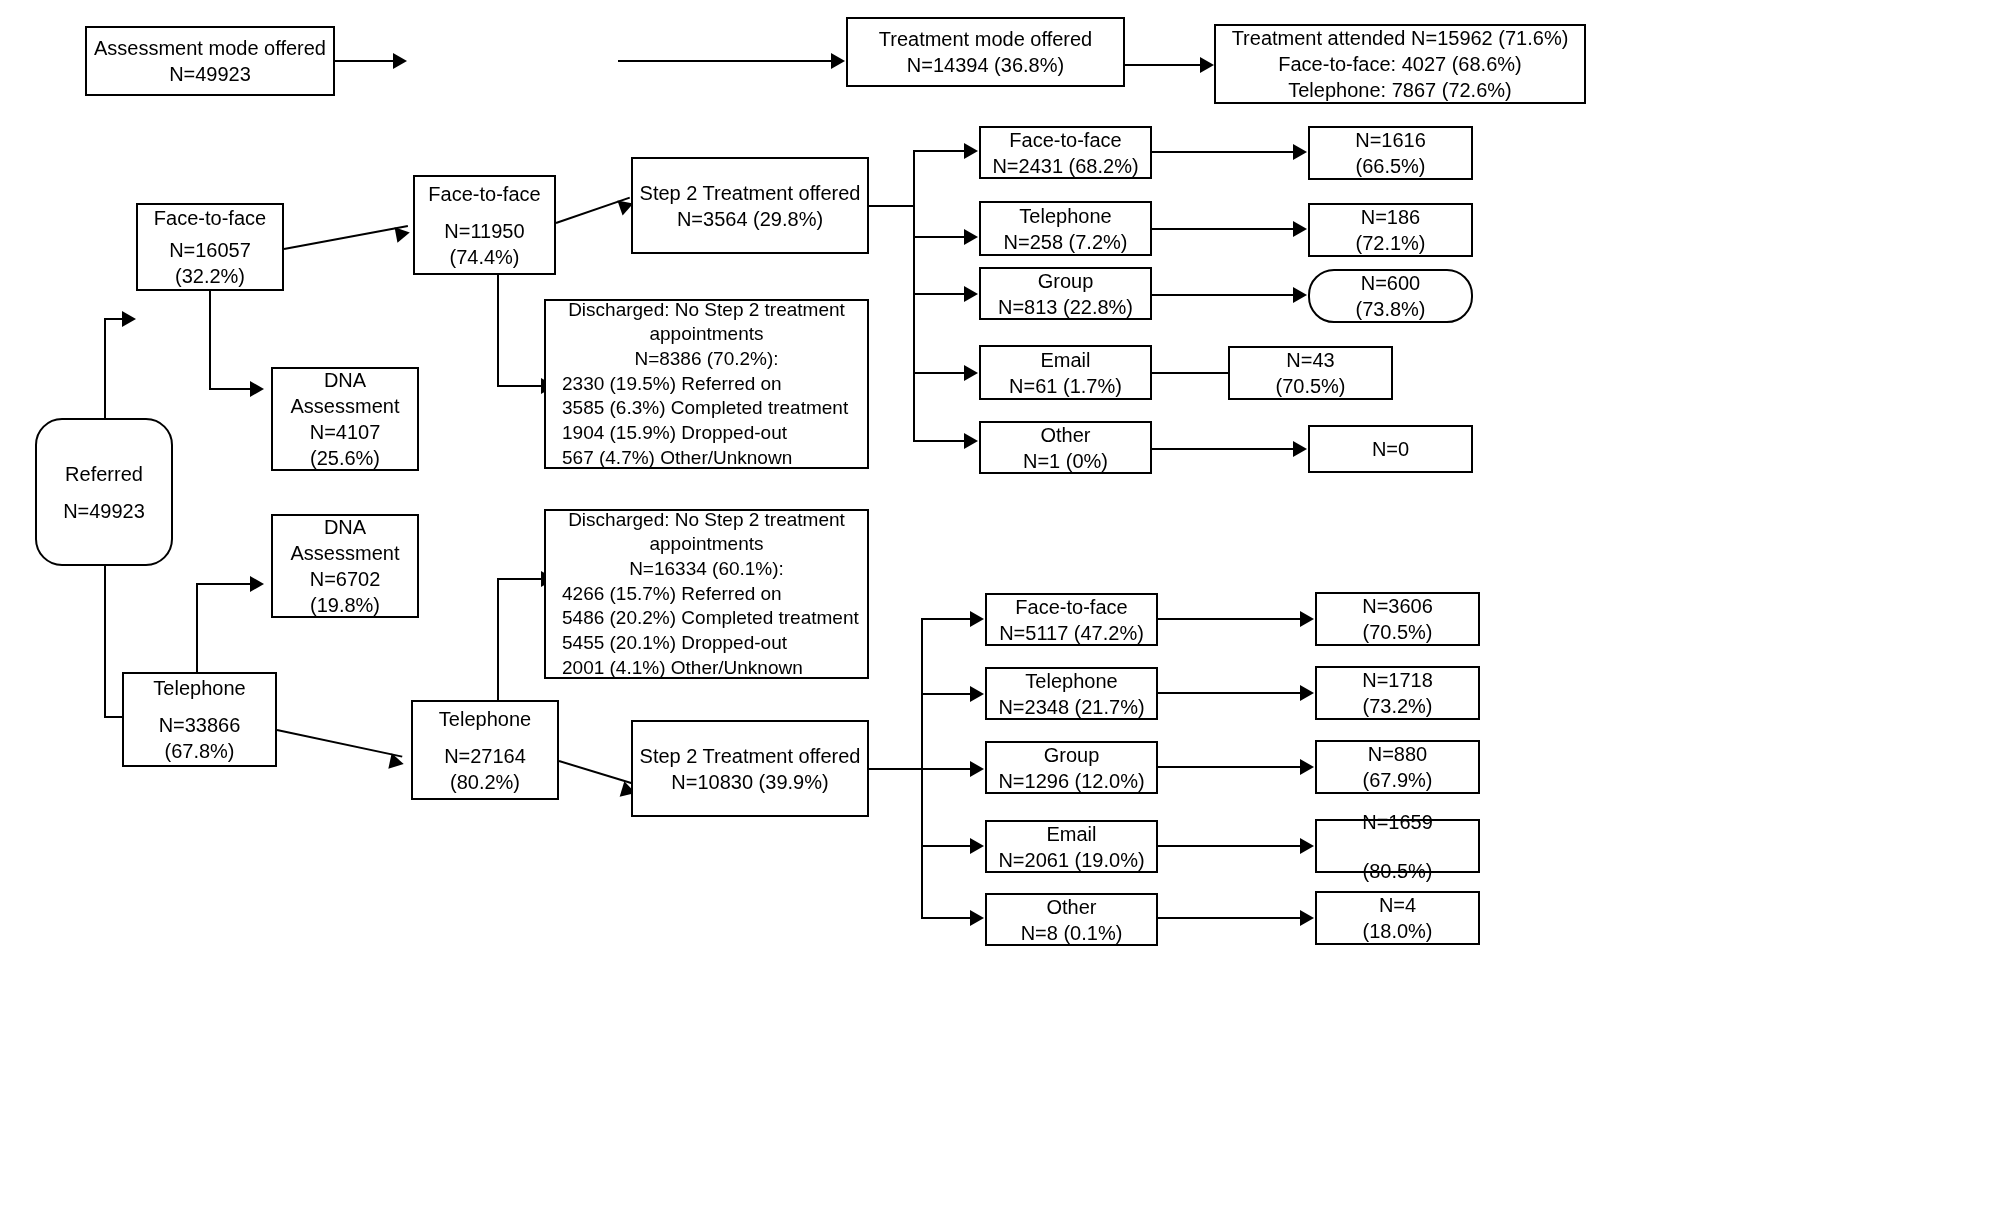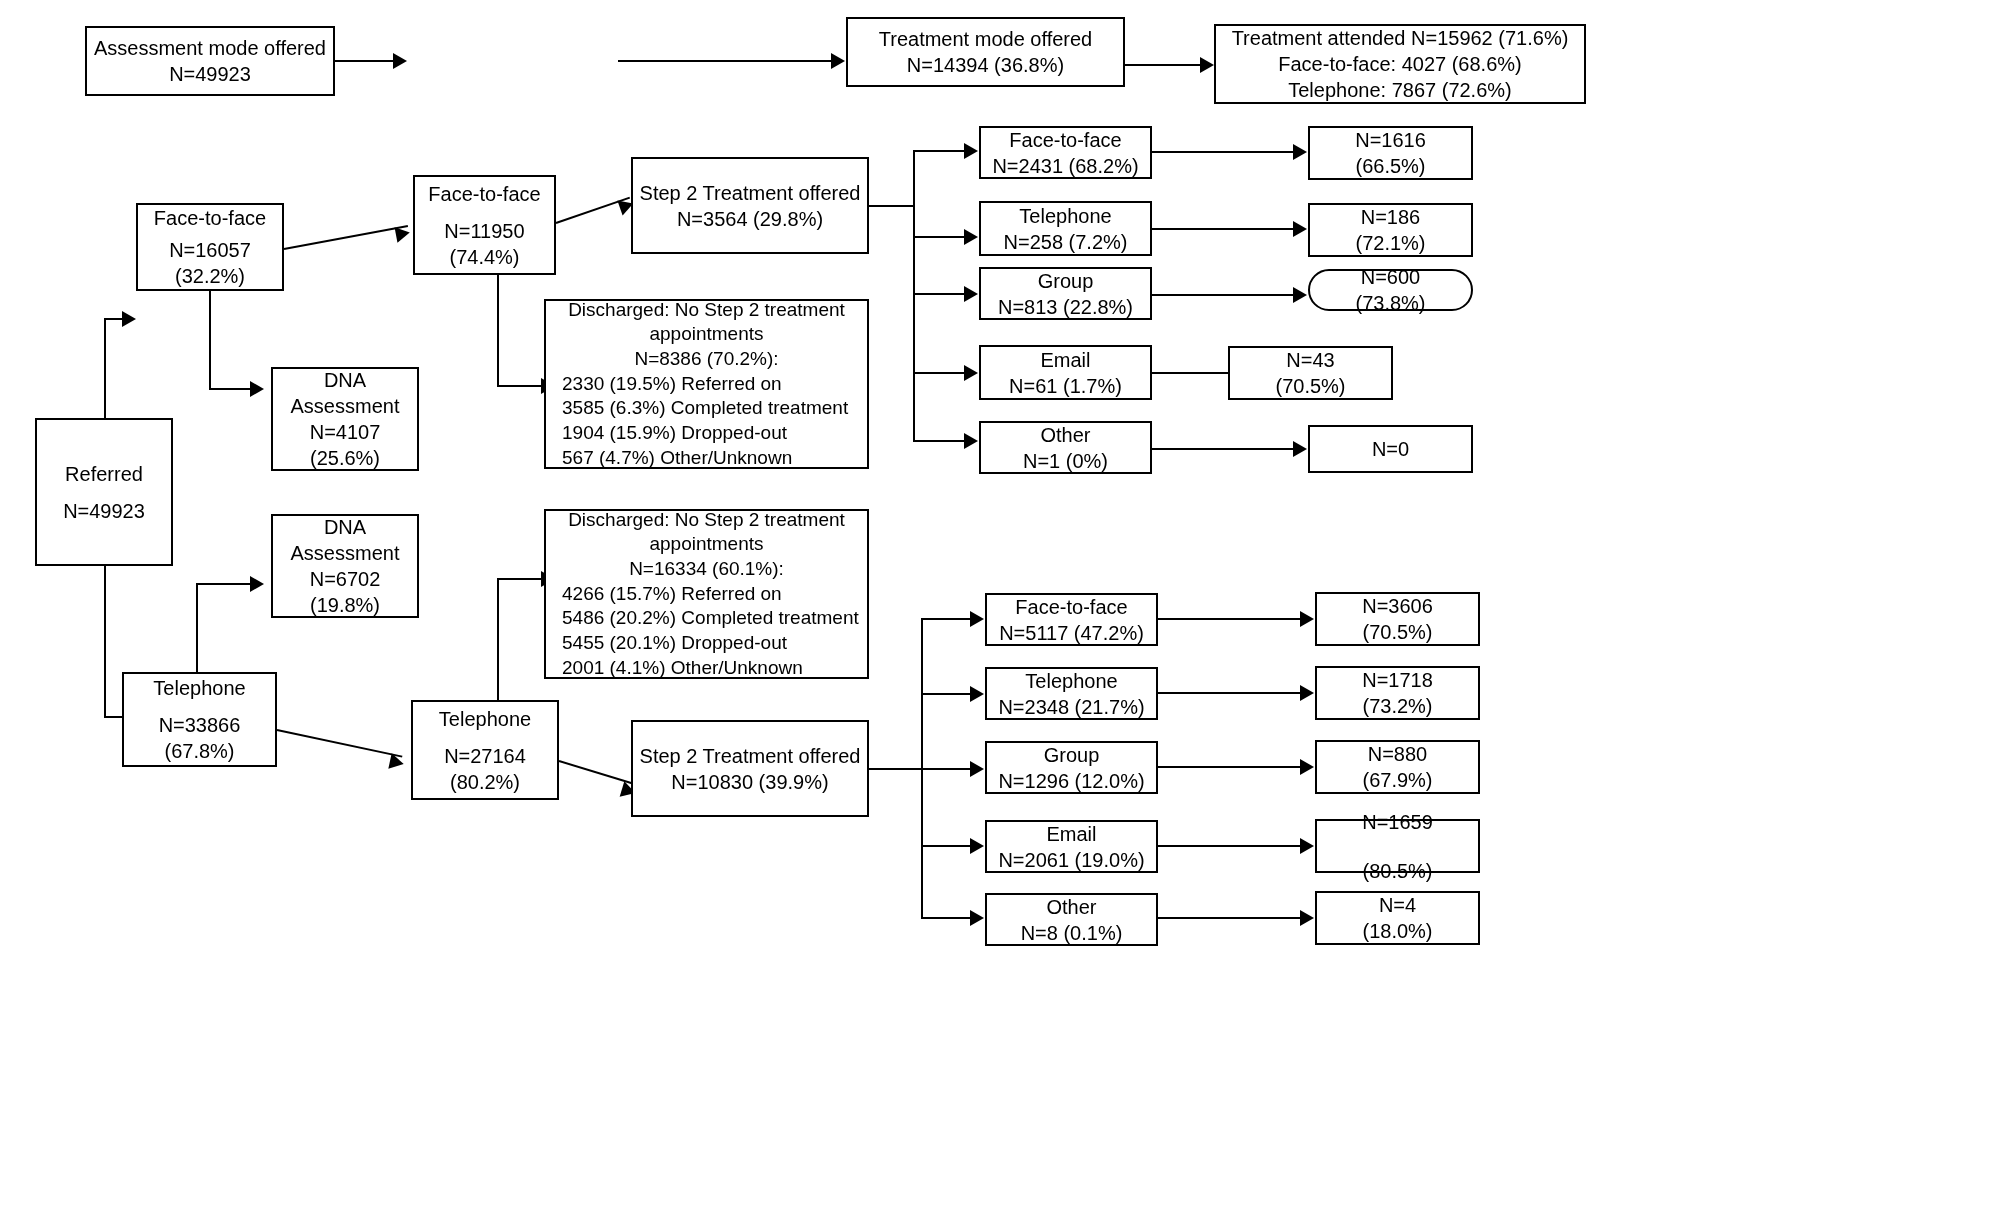--- a/index.html
+++ b/index.html
@@ -96,21 +96,21 @@
 
   <div class="hline" style="left:1104px; top:64px; width:105px;"></div>
   <div class="arrow" style="left:1200px; top:57px;"></div>
 
   <div class="box fs20" style="left:1214px; top:24px; width:372px; height:80px;">
     <span class="ln">Treatment attended N=15962 (71.6%)</span>
     <span class="ln">Face-to-face: 4027 (68.6%)</span>
     <span class="ln">Telephone: 7867 (72.6%)</span>
   </div>
 
-  <div class="box fs20" style="left:35px; top:418px; width:138px; height:148px;">
+  <div class="box fs20" style="left:35px; top:418px; width:138px; height:148px;border-radius:27px;">
     <span class="ln">Referred</span>
     <span class="gap"></span>
     <span class="ln">N=49923</span>
   </div>
 
   <div class="vline" style="left:104px; top:318px; height:102px;"></div>
   <div class="hline" style="left:104px; top:318px; width:24px;"></div>
   <div class="arrow" style="left:122px; top:311px;"></div>
 
   <div class="vline" style="left:104px; top:564px; height:154px;"></div>
@@ -197,21 +197,21 @@
   </div>
 
   <div class="hline" style="left:913px; top:293px; width:57px;"></div>
   <div class="arrow" style="left:964px; top:286px;"></div>
   <div class="box fs20" style="left:979px; top:267px; width:173px; height:53px;">
     <span class="ln">Group</span>
     <span class="ln">N=813 (22.8%)</span>
   </div>
   <div class="hline" style="left:1152px; top:294px; width:147px;"></div>
   <div class="arrow" style="left:1293px; top:287px;"></div>
-  <div class="box fs20" style="left:1308px; top:269px; width:165px; height:42px;border-radius:26px;">
+  <div class="box fs20" style="left:1308px; top:269px; width:165px; height:54px;border-radius:26px;">
     <span class="ln">N=600</span>
     <span class="ln">(73.8%)</span>
   </div>
 
   <div class="hline" style="left:913px; top:372px; width:57px;"></div>
   <div class="arrow" style="left:964px; top:365px;"></div>
   <div class="box fs20" style="left:979px; top:345px; width:173px; height:55px;">
     <span class="ln">Email</span>
     <span class="ln">N=61 (1.7%)</span>
   </div>

